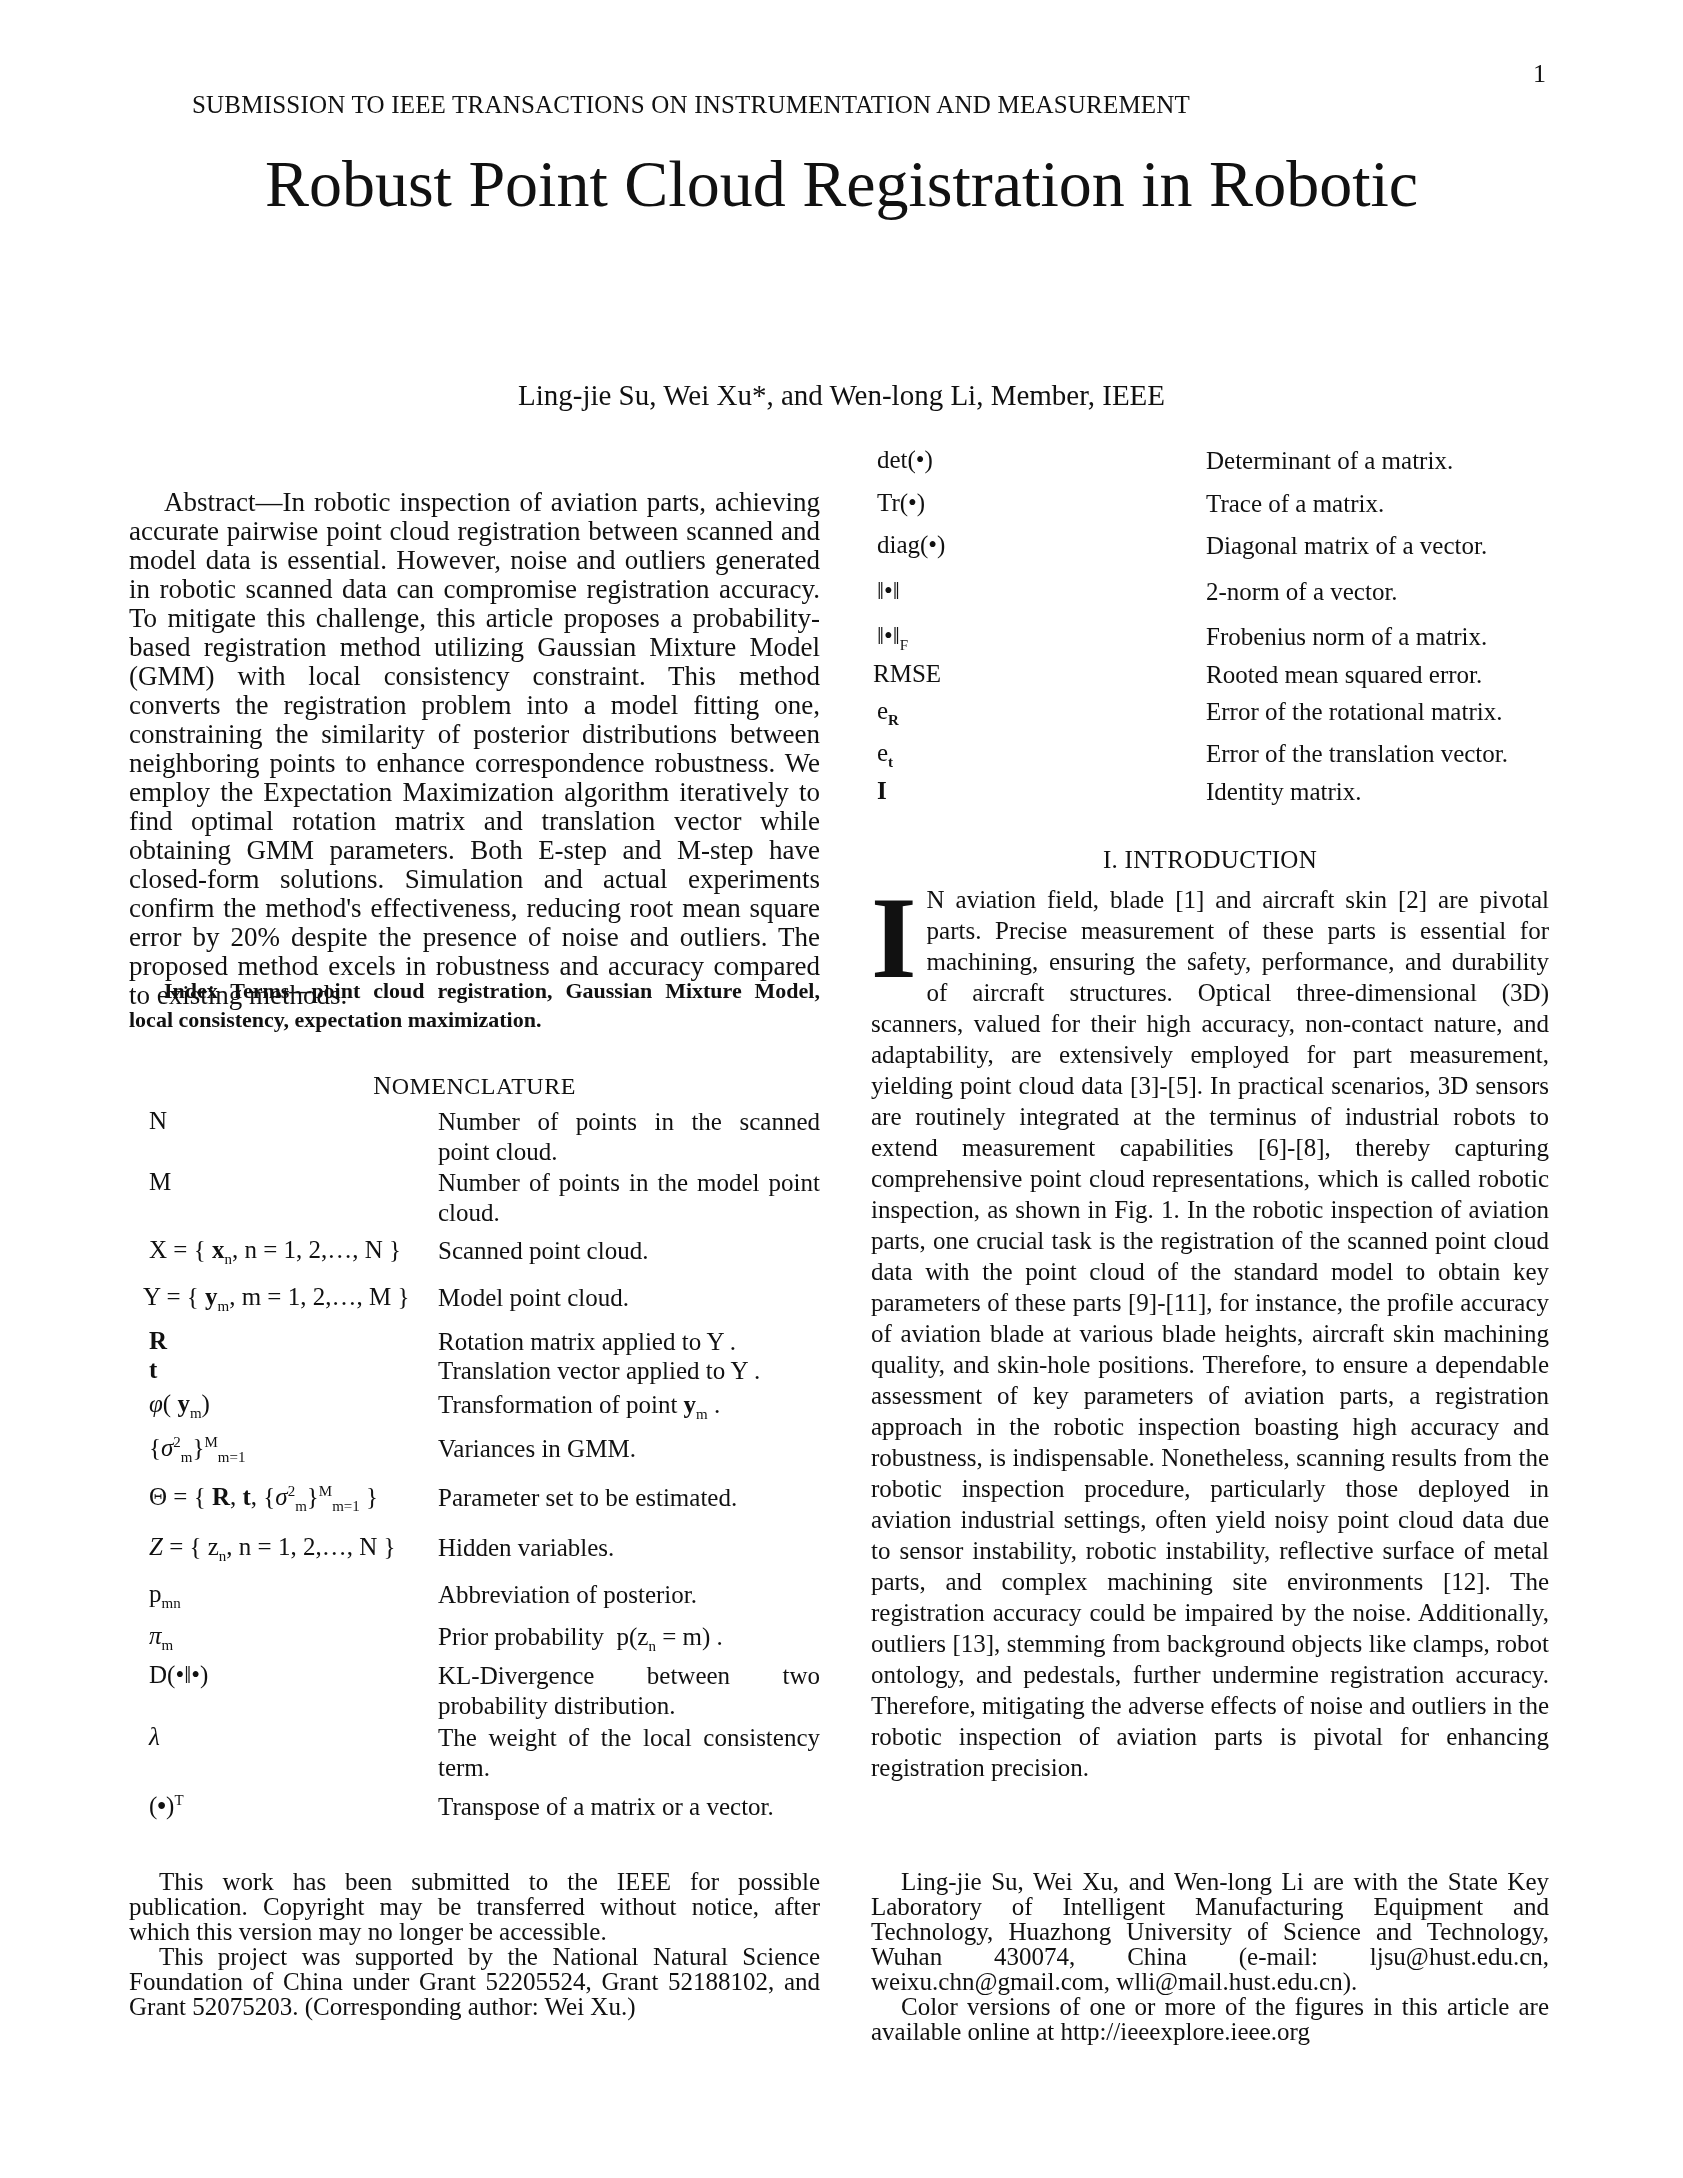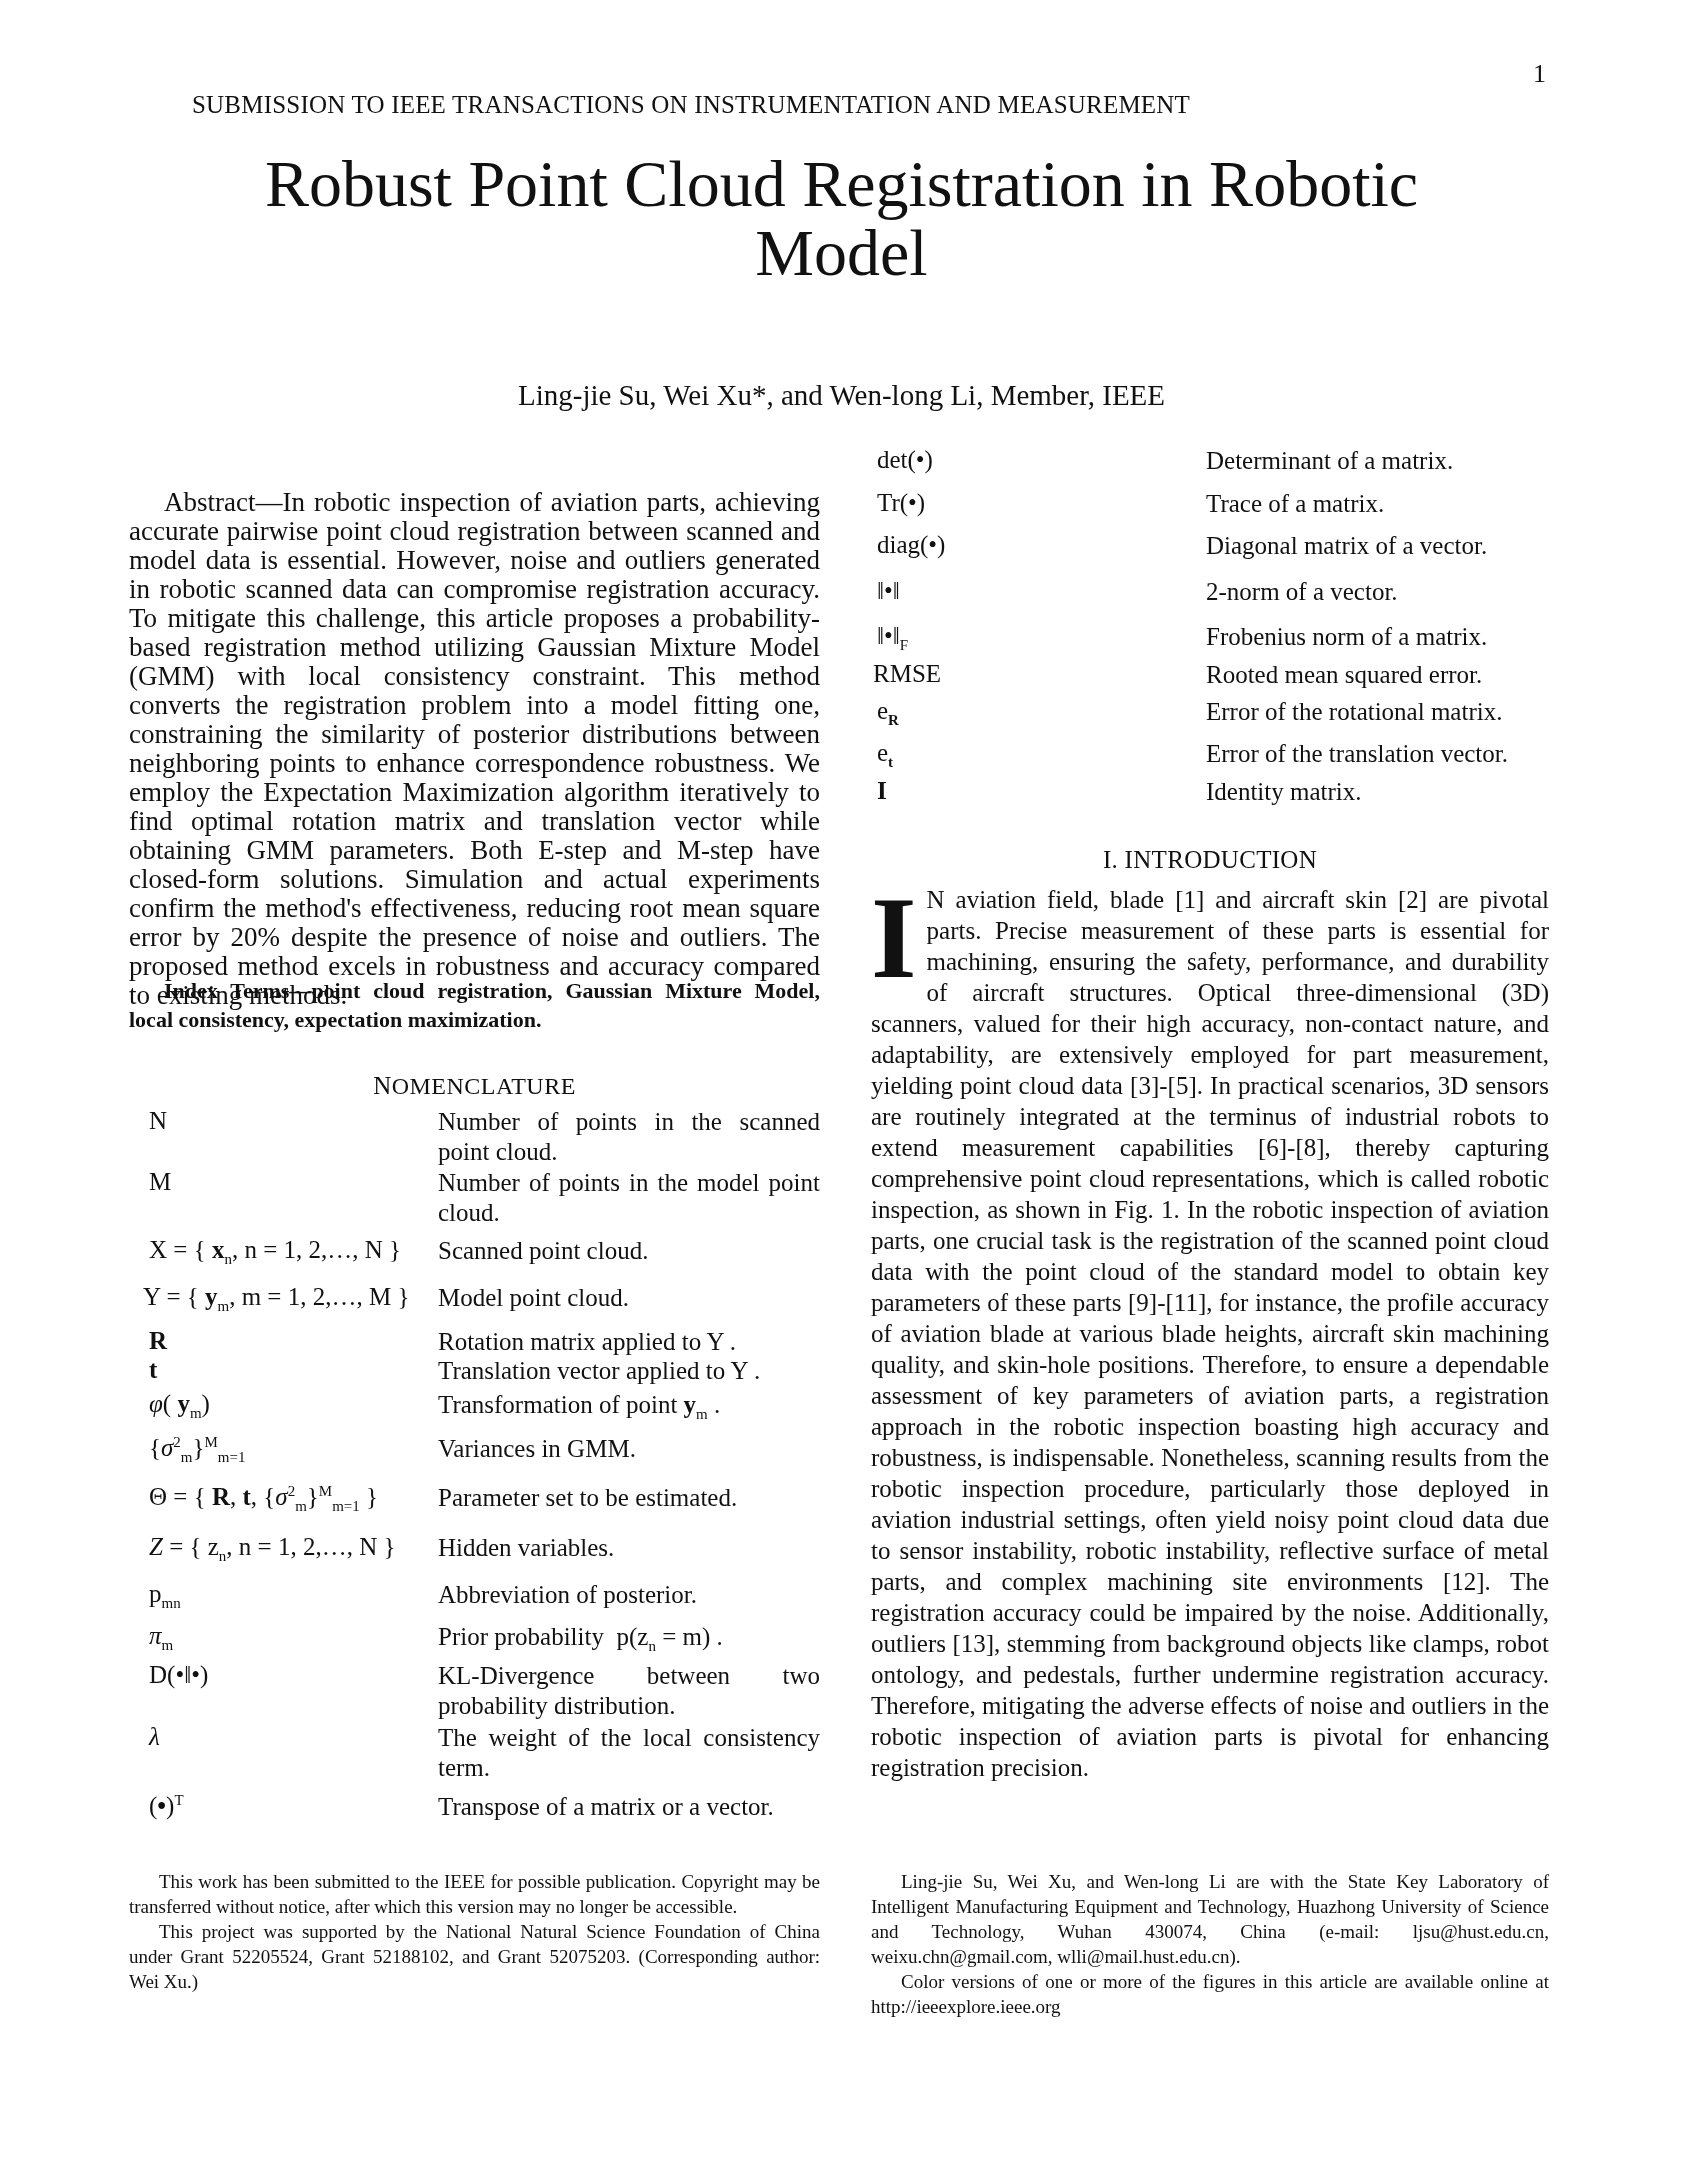--- a/index.html
+++ b/index.html
@@ -32,34 +32,33 @@
   .right-col .nomen-row .sym { left: 6px; }
   .right-col .nomen-row .desc { left: 295px; width: 383px; margin-left: 40px; }
   .bold { font-weight: bold; }
   .ital { font-style: italic; }
   sub, sup { font-size: 15px; }
 
   .section-head { top: 846px; left: 871px; width: 678px; text-align: center; font-size: 25px; letter-spacing: 0.3px; }
   .intro { top: 884px; left: 871px; width: 678px; font-size: 25px; line-height: 31px; text-align: justify; }
   .dropcap { float: left; font-size: 117px; line-height: 95px; height: 95px; margin: 6px 10px 0 0; font-weight: bold; }
 
-  .footnote { font-size: 19px; line-height: 25px; text-align: justify; }
+  .footnote { font-size: 25px; line-height: 25px; text-align: justify; }
   .footnote p { margin: 0; text-indent: 30px; }
   .fn-left { left: 129px; width: 691px; top: 1869px; }
   .fn-right { left: 871px; width: 678px; top: 1869px; }
 </style>
 </head>
 <body>
 
 <div class="abs running-head">SUBMISSION TO IEEE TRANSACTIONS ON INSTRUMENTATION AND MEASUREMENT</div>
 <div class="abs page-num">1</div>
 
 <div class="abs title">
   <div>Robust Point Cloud Registration in Robotic</div>
-  <div>Model</div>
 </div>
 <div class="abs authors">Ling-jie Su, Wei Xu*, and Wen-long Li, Member, IEEE</div>
 
 <div class="col left-col abstract">
   <span class="lead">Abstract—</span><span>In robotic inspection of aviation parts, achieving accurate pairwise point cloud registration between scanned and model data is essential. However, noise and outliers generated in robotic scanned data can compromise registration accuracy. To mitigate this challenge, this article proposes a probability-based registration method utilizing Gaussian Mixture Model (GMM) with local consistency constraint. This method converts the registration problem into a model fitting one, constraining the similarity of posterior distributions between neighboring points to enhance correspondence robustness. We employ the Expectation Maximization algorithm iteratively to find optimal rotation matrix and translation vector while obtaining GMM parameters. Both E-step and M-step have closed-form solutions. Simulation and actual experiments confirm the method's effectiveness, reducing root mean square error by 20%  despite the presence of noise and outliers. The proposed method excels in robustness and accuracy compared to existing methods.</span>
 </div>
 
 <div class="col left-col index-terms">
   <span>Index Terms—</span><span>point cloud registration, Gaussian Mixture Model, local consistency, expectation maximization.</span>
 </div>

